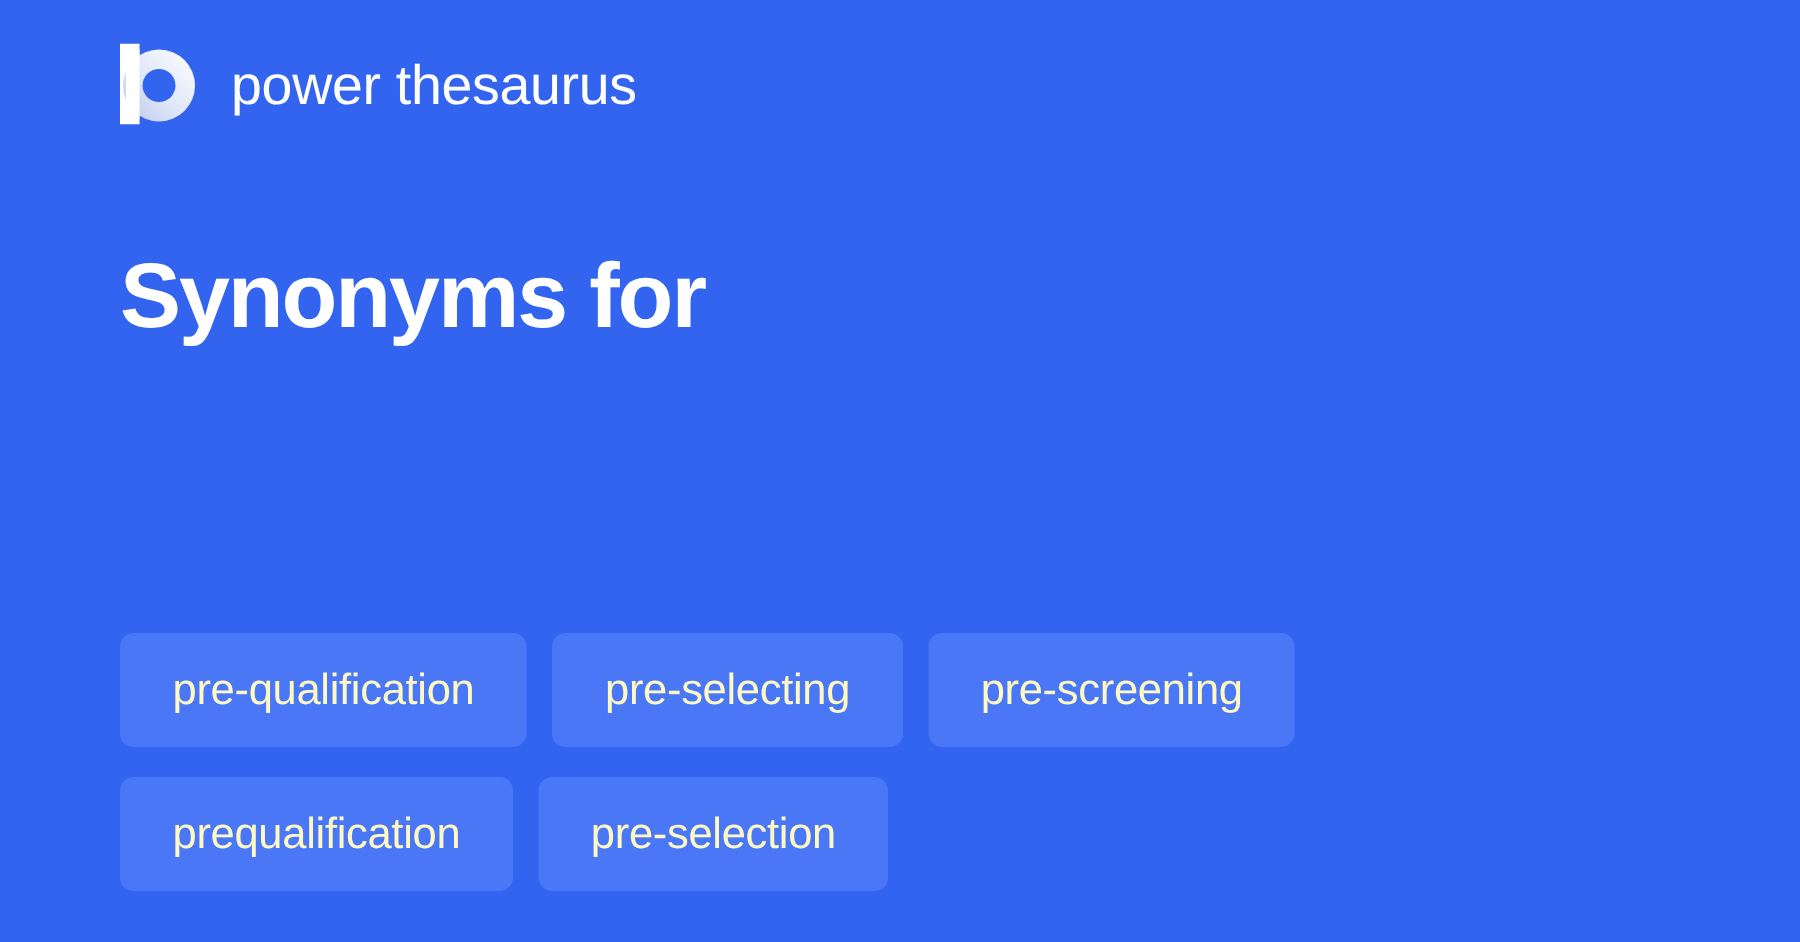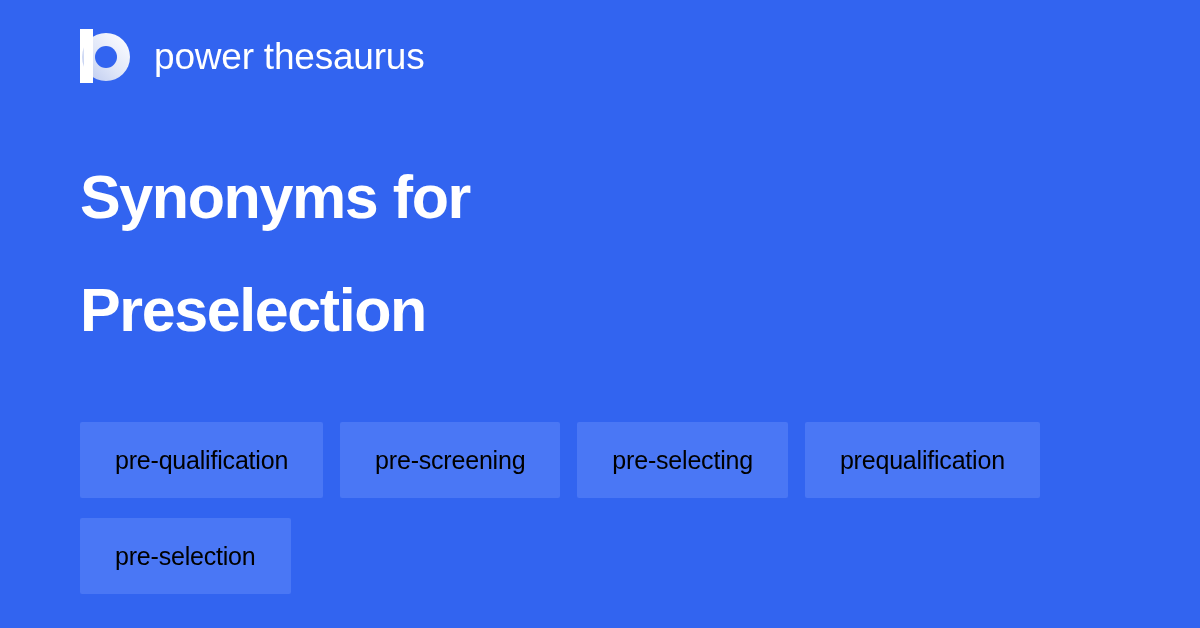--- a/index.html
+++ b/index.html
@@ -76,28 +76,28 @@
     top: 422px;
     width: 1040px;
     display: flex;
     flex-wrap: wrap;
     gap: 20px 17px;
     align-content: flex-start;
   }
 
   .chip {
     background: #4a77f5;
-    border-radius: 2px;
+    border-radius: 9px;
     height: 76px;
     padding: 0 35px;
     display: flex;
     align-items: center;
     justify-content: center;
-    color: #000000;
-    font-size: 25px;
+    color: #fef9c3;
+    font-size: 29px;
     line-height: 1;
     font-weight: 400;
     letter-spacing: -0.2px;
     white-space: nowrap;
     cursor: pointer;
   }
 </style>
 </head>
 <body>
 
@@ -119,24 +119,23 @@
 
       <rect x="4" y="4" width="9" height="46" fill="#ffffff"></rect>
 
       <circle cx="26" cy="28" r="11" fill="#3264f0"></circle>
     </svg>
     <span class="brand-name">power thesaurus</span>
   </div>
 
   <h1 class="headline">
     <span class="headline-line">Synonyms for</span>
-    <span class="headline-line">Preselection</span>
   </h1>
 
   <div class="chips">
     <div class="chip">pre-qualification</div>
+    <div class="chip">pre-selecting</div>
     <div class="chip">pre-screening</div>
-    <div class="chip">pre-selecting</div>
     <div class="chip">prequalification</div>
     <div class="chip">pre-selection</div>
   </div>
 
 </div>
 
 </body></html>

